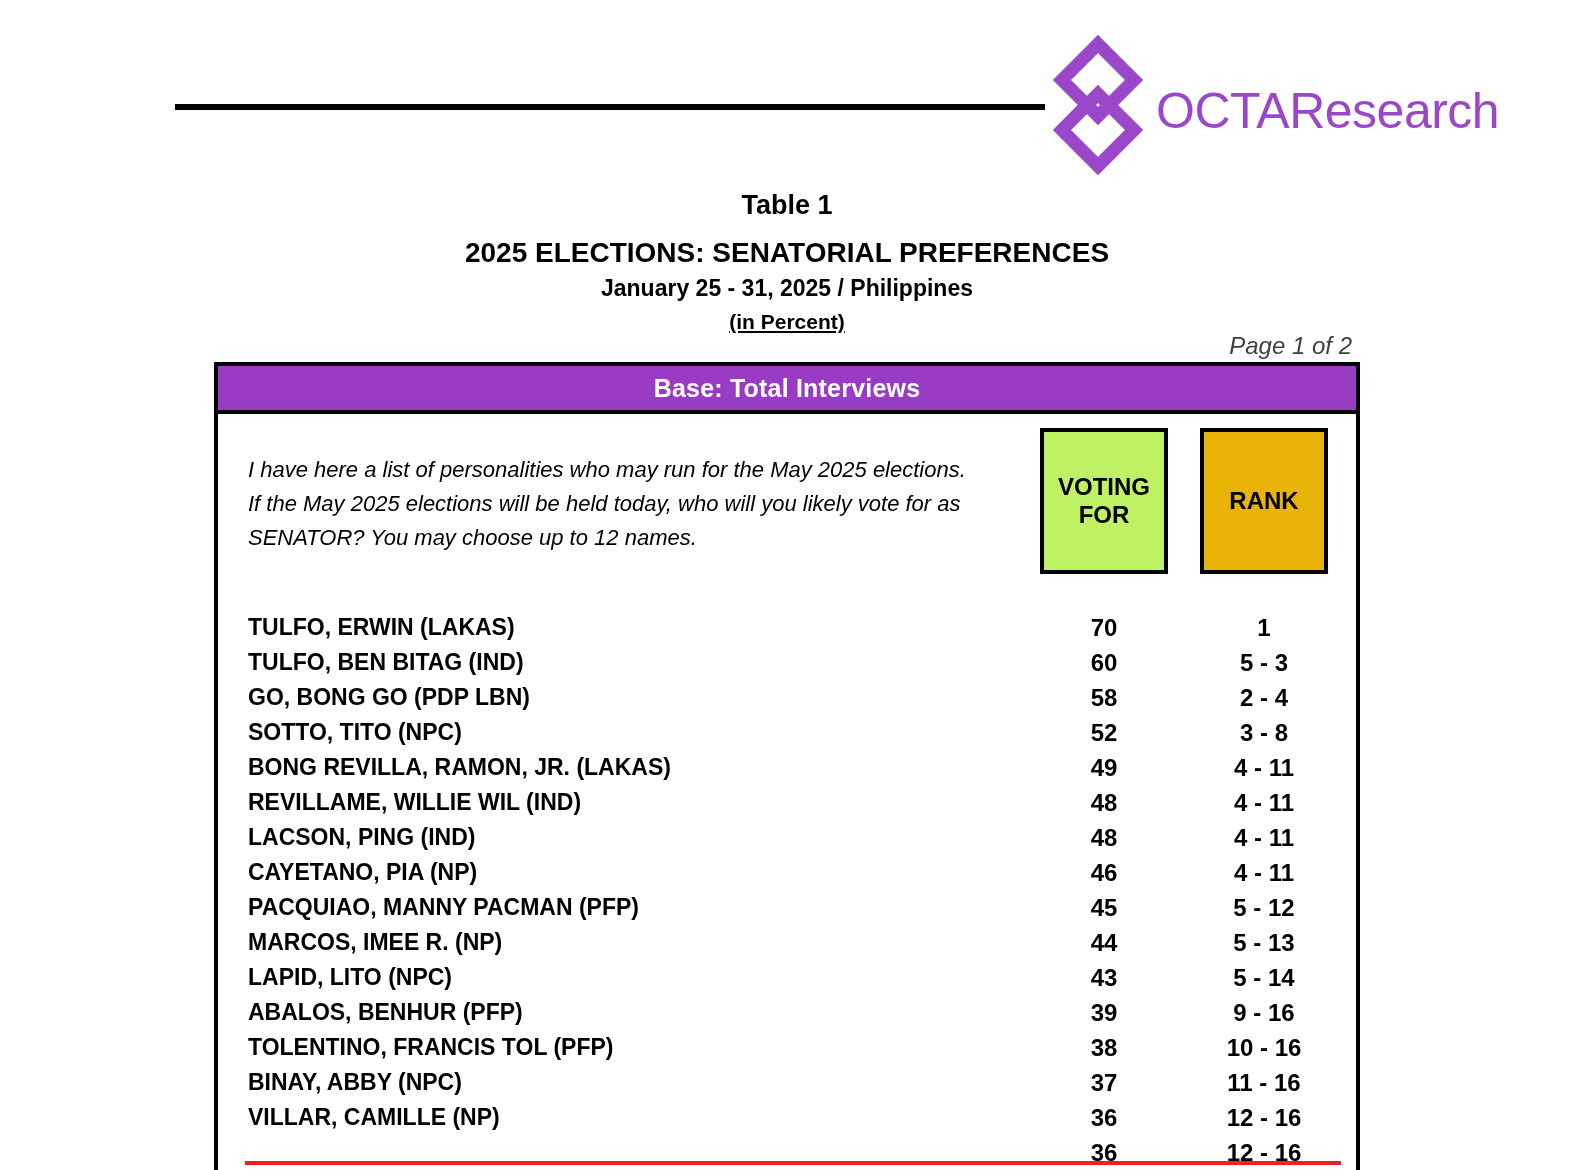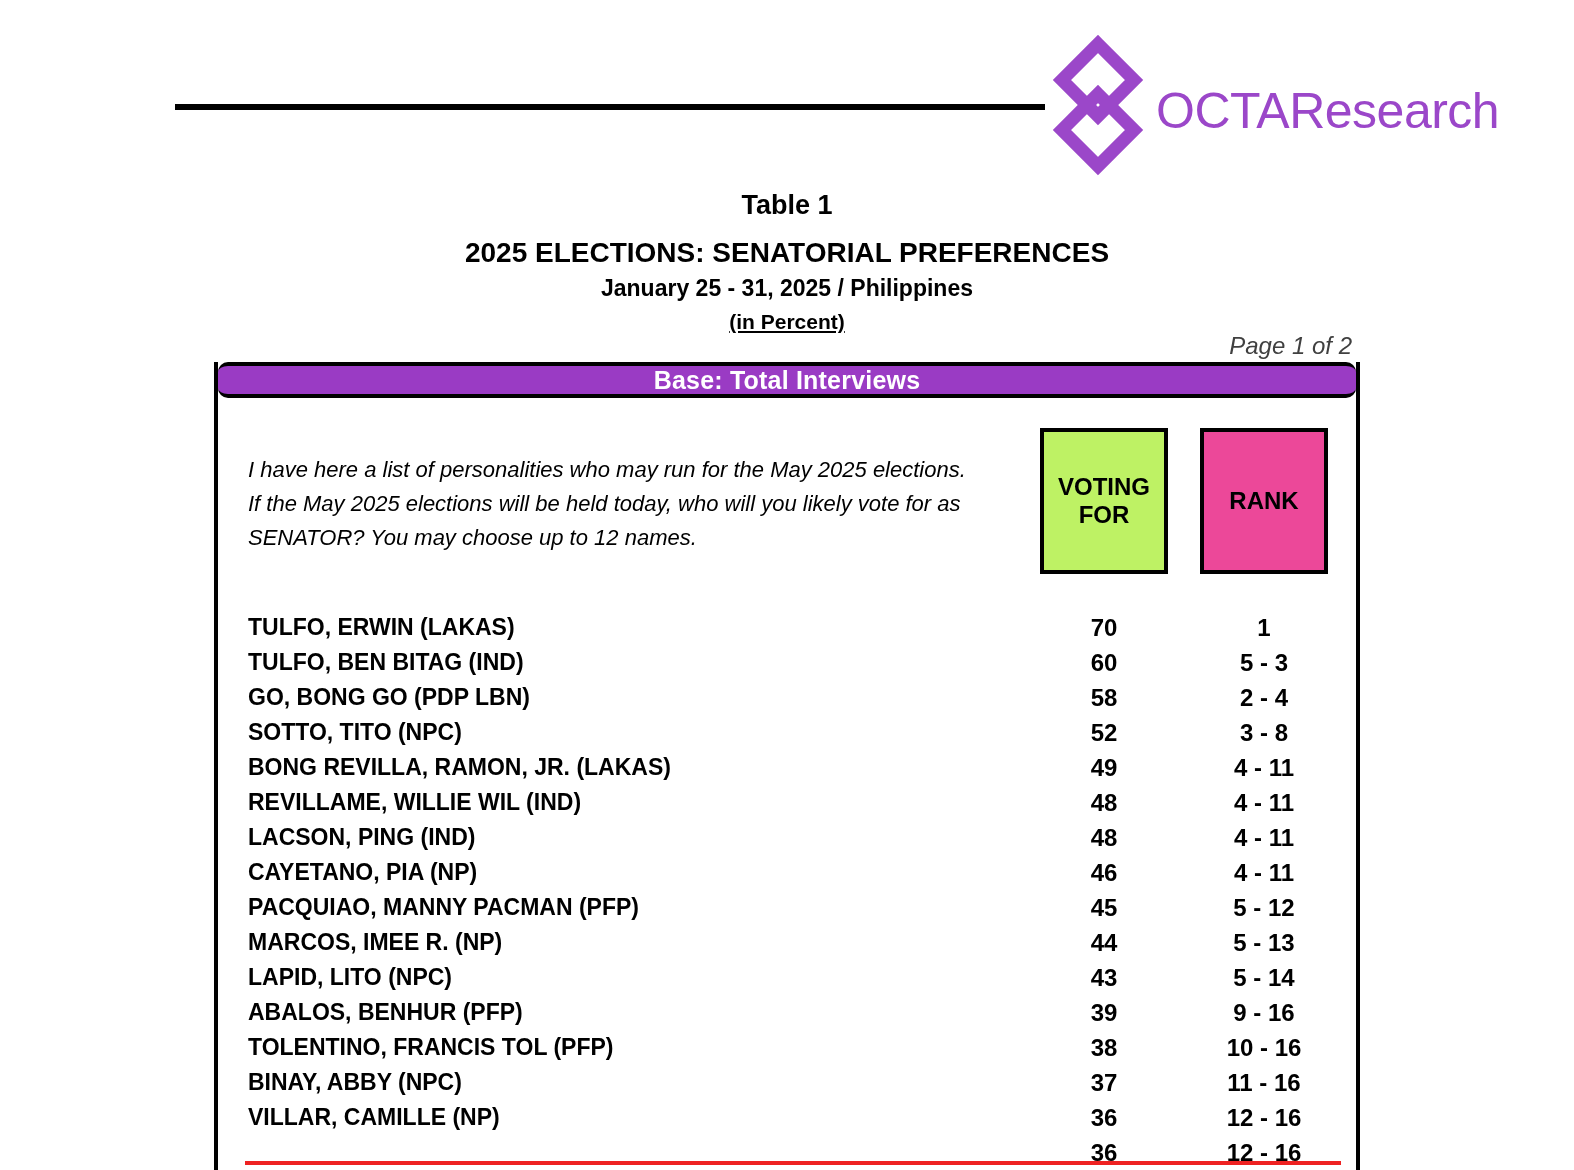--- a/index.html
+++ b/index.html
@@ -81,28 +81,27 @@
     left: 214px;
     top: 362px;
     width: 1146px;
     height: 808px;
     border-left: 4px solid #000;
     border-right: 4px solid #000;
   }
 
   .base-banner {
     position: relative;
-    height: 36px;
+    height: 52px;
     background: #9a3bc4;
     border-top: 4px solid #000;
     border-bottom: 4px solid #000;
     display: flex;
     align-items: center;
     justify-content: center;
-    border-radius: 10px;
   }
   .base-banner span {
     color: #ffffff;
     font-weight: bold;
     font-size: 25px;
     letter-spacing: 0.2px;
   }
 
   
   .colhead-voting {
@@ -118,21 +117,21 @@
     align-items: center;
     justify-content: center;
     line-height: 1.18;
   }
   .colhead-rank {
     position: absolute;
     left: 1200px;
     top: 428px;
     width: 128px;
     height: 146px;
-    background: #ec4899;
+    background: #eab308;
     border: 4px solid #000;
     display: flex;
     align-items: center;
     justify-content: center;
   }
   .colhead-voting span, .colhead-rank span {
     font-weight: bold;
     font-size: 24px;
     color: #000;
   }

